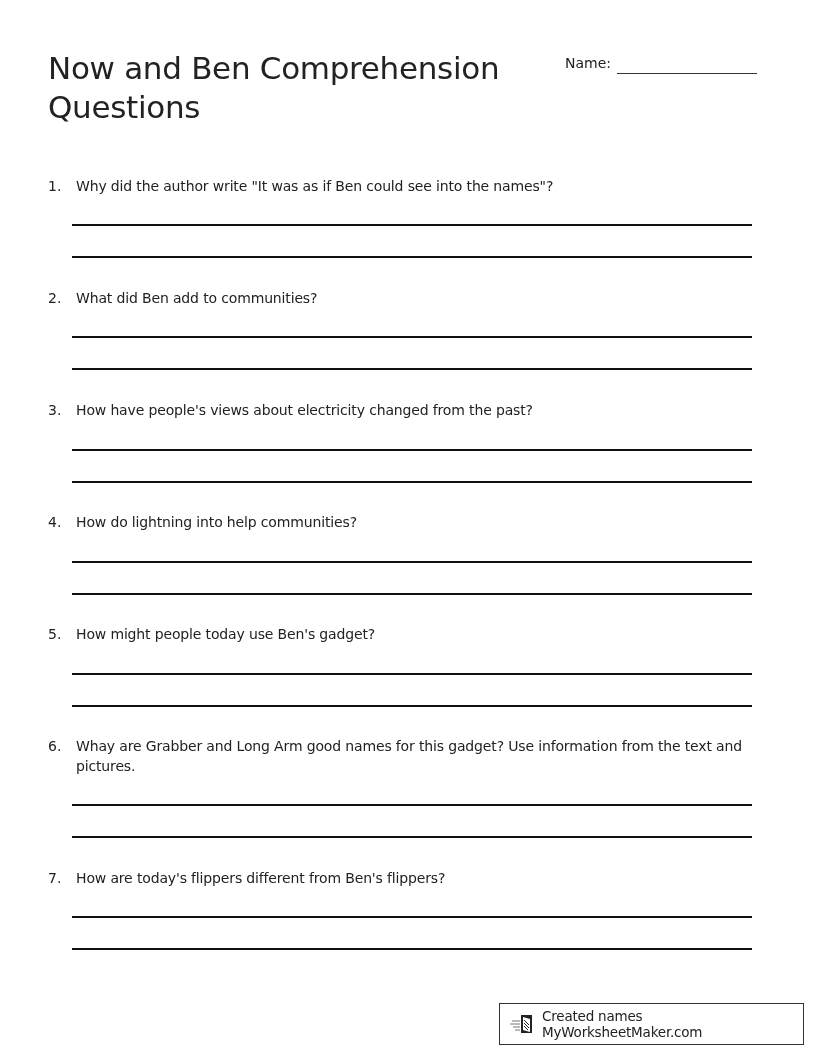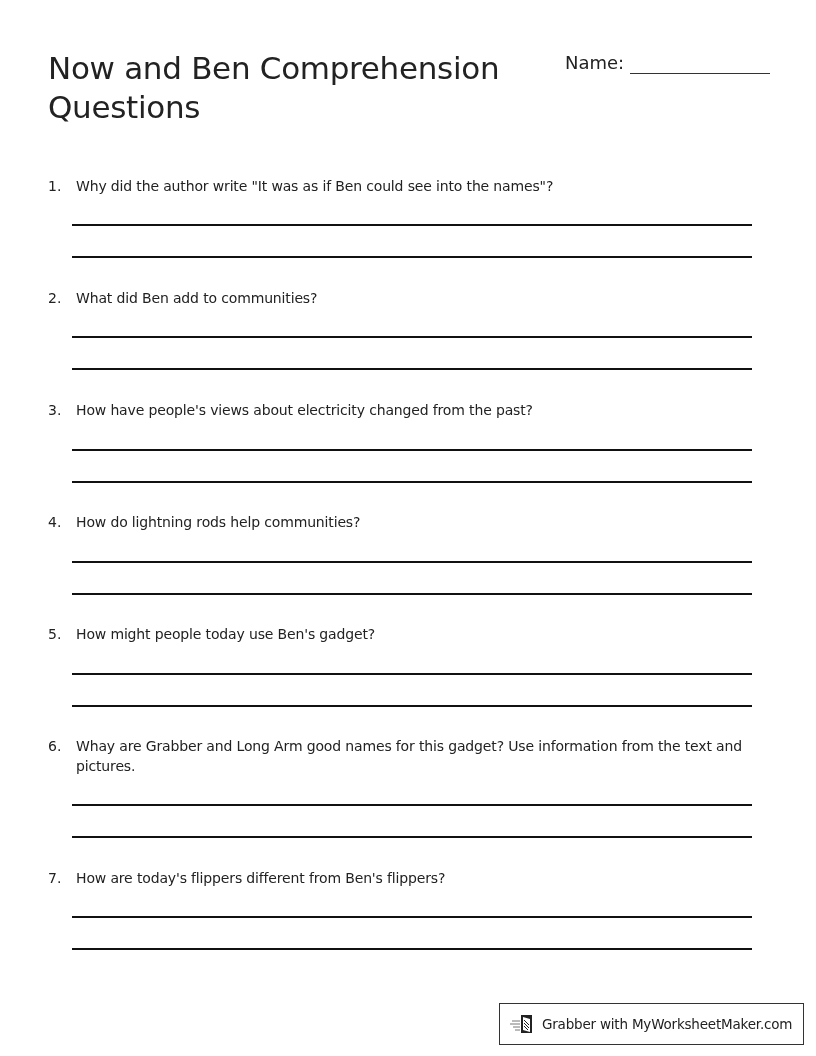--- a/index.html
+++ b/index.html
@@ -28,21 +28,21 @@
       letter-spacing: -0.3px;
     }
     .name-block {
       position: absolute;
       left: 565px;
       top: 51px;
       display: flex;
       align-items: flex-end;
     }
     .name-label {
-      font-size: 18px;
+      font-size: 14px;
       line-height: 24px;
       color: #222222;
     }
     .name-line {
       display: inline-block;
       width: 140px;
       height: 1px;
       background: #333333;
       margin-left: 6px;
       margin-bottom: 0px;
@@ -131,21 +131,21 @@
     <span class="q-num">3.</span>
     <span class="q-text">How have people's views about electricity changed from the past?</span>
   </div>
   <div class="answer-line" style="top:49px;"></div>
   <div class="answer-line" style="top:81px;"></div>
 </div>
 
 <div class="question" style="top:512px;">
   <div class="q-text-row">
     <span class="q-num">4.</span>
-    <span class="q-text">How do lightning rods help communities?</span>
+    <span class="q-text">How do lightning into help communities?</span>
   </div>
   <div class="answer-line" style="top:49px;"></div>
   <div class="answer-line" style="top:81px;"></div>
 </div>
 
 <div class="question" style="top:624px;">
   <div class="q-text-row">
     <span class="q-num">5.</span>
     <span class="q-text">How might people today use Ben's gadget?</span>
   </div>
@@ -178,14 +178,14 @@
         <line x1="2" y1="8" x2="10" y2="8"></line>
         <line x1="0" y1="11" x2="10" y2="11"></line>
         <line x1="3" y1="14" x2="10" y2="14"></line>
         <line x1="5" y1="17" x2="10" y2="17"></line>
       </g>
       <path d="M11 2 L22 2 L22 20 L11 20 Z" fill="#222"></path>
       <path d="M13 4 L20 6 L20 19 L13 17 Z" fill="#fff"></path>
       <path d="M14 7 L19 12 M14 10 L19 15 M14 13 L18 17" stroke="#222" stroke-width="1"></path>
     </svg>
   </span>
-  <span class="footer-text">Grabber with MyWorksheetMaker.com</span>
+  <span class="footer-text">Created names MyWorksheetMaker.com</span>
 </div>
 
 </body></html>

